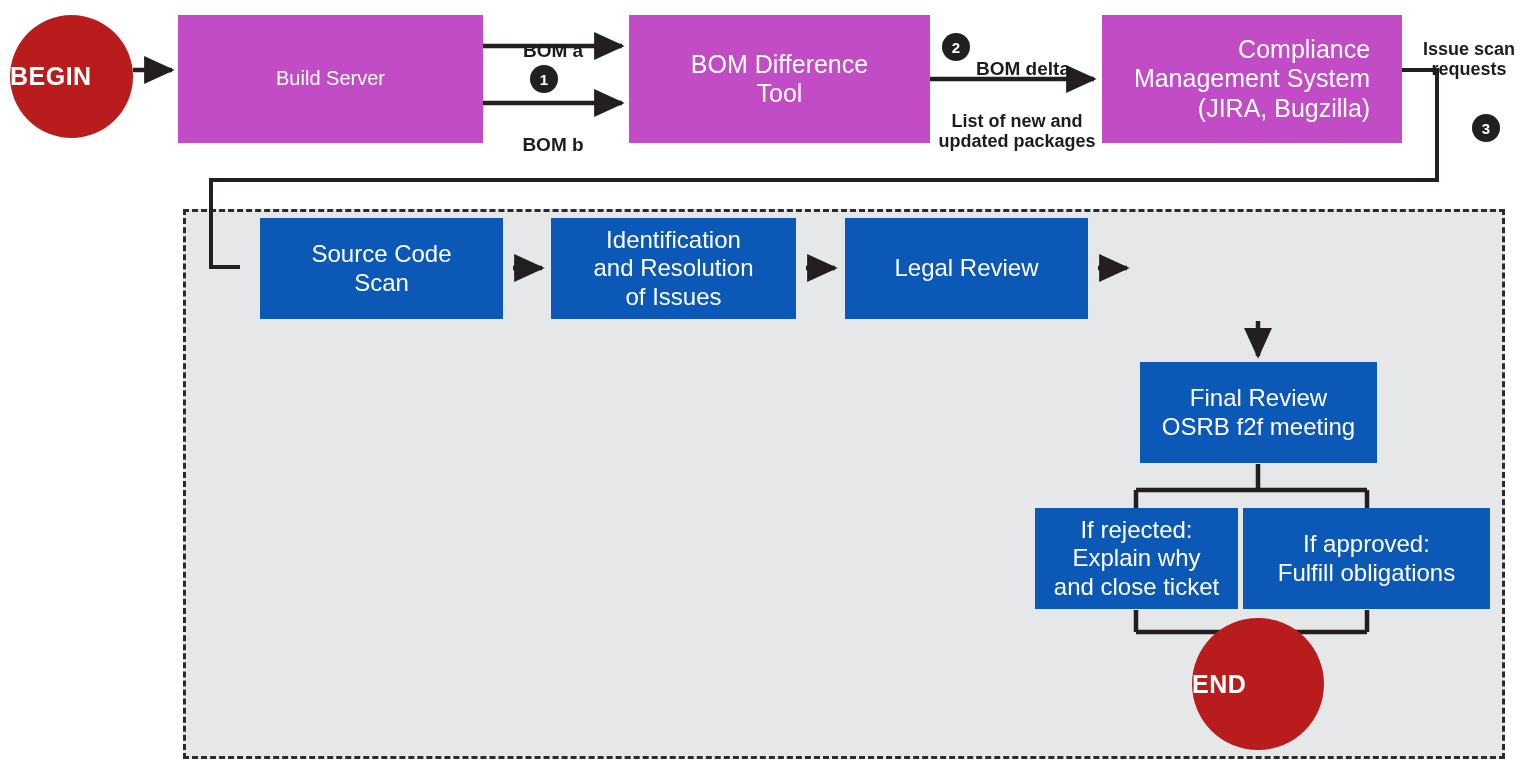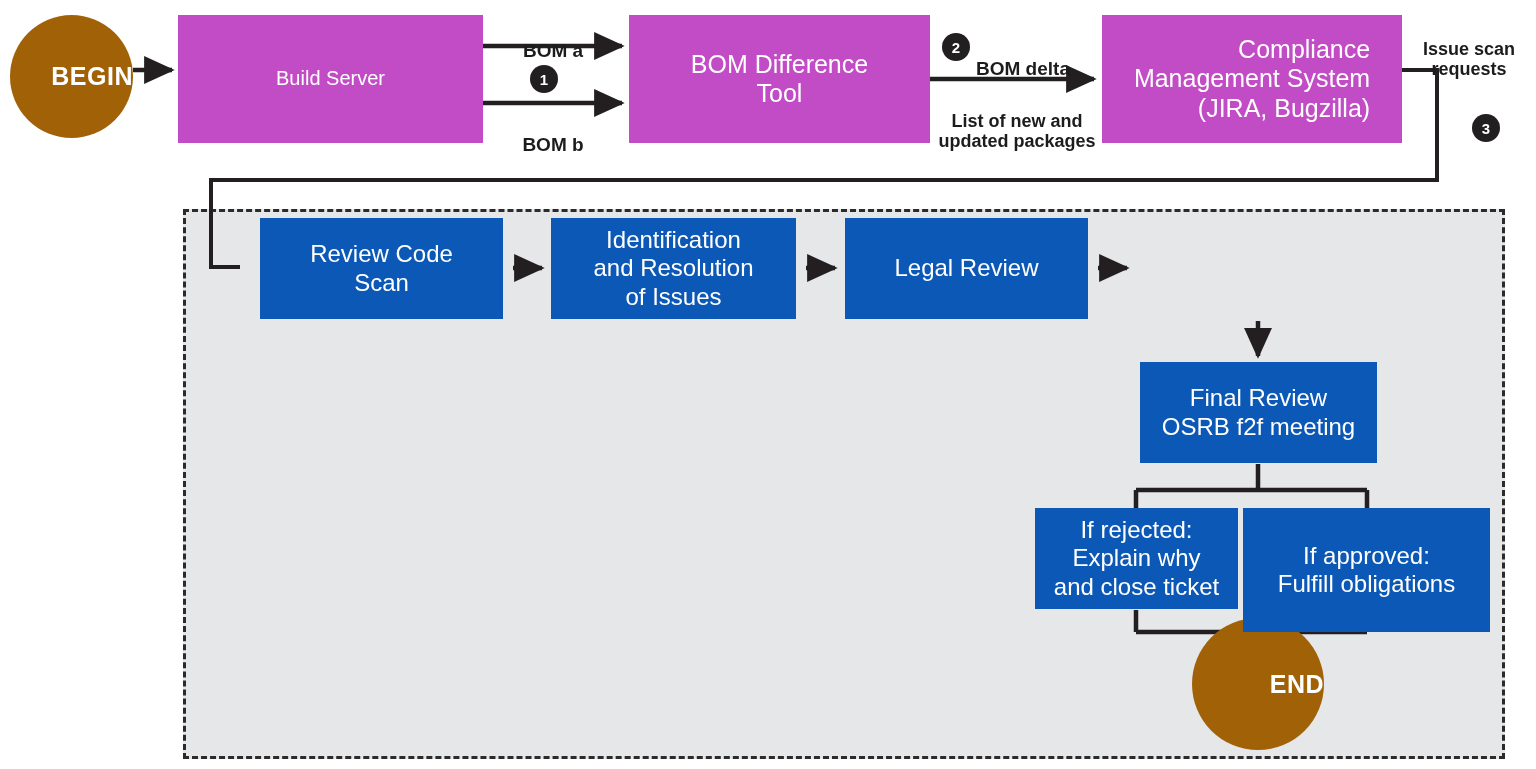--- a/index.html
+++ b/index.html
@@ -32,25 +32,25 @@
     padding: 2px 6px;
     white-space: pre-line;
   }
   .node.magenta { background: #c24cc6; }
   .node.blue    { background: #0b58b6; }
 
   .circle {
     position: absolute;
     box-sizing: border-box;
     border-radius: 50%;
-    background: #a16207;
+    background: #b91c1c;
     color: #ffffff;
     display: flex;
     align-items: center;
-    justify-content: flex-end;
+    justify-content: flex-start;
     font-weight: bold;
     letter-spacing: 0.5px;
   }
 
   
   #swimlane {
     position: absolute;
     left: 183px;
     top: 209px;
     width: 1322px;
@@ -150,21 +150,21 @@
 Tool</span>
   </div>
 
   <div class="node magenta" style="left:1102px; top:15px; width:300px; height:128px; font-size:25px;text-align:right;">
     <span>Compliance
 Management System
 (JIRA, Bugzilla)</span>
   </div>
 
   <div class="node blue" style="left:260px; top:218px; width:243px; height:101px; font-size:24px;">
-    <span>Review Code
+    <span>Source Code
 Scan</span>
   </div>
 
   <div class="node blue" style="left:551px; top:218px; width:245px; height:101px; font-size:24px;">
     <span>Identification
 and Resolution
 of Issues</span>
   </div>
 
   <div class="node blue" style="left:845px; top:218px; width:243px; height:101px; font-size:24px;">
@@ -176,21 +176,21 @@
     <span>Final Review
 OSRB f2f meeting</span>
   </div>
 
   <div class="node blue" style="left:1035px; top:508px; width:203px; height:101px; font-size:24px;">
     <span>If rejected:
 Explain why
 and close ticket</span>
   </div>
 
-  <div class="node blue" style="left:1243px; top:508px; width:247px; height:124px; font-size:24px;">
+  <div class="node blue" style="left:1243px; top:508px; width:247px; height:101px; font-size:24px;">
     <span>If approved:
 Fulfill obligations</span>
   </div>
 
   <div class="edge-label" style="left:488px; top:18px; width:130px; font-size:19px;">
     <span>BOM a</span>
   </div>
 
   <div class="edge-label" style="left:976px; top:36px; width:130px; font-size:19px; text-align:left;">
     <span>BOM delta</span>

